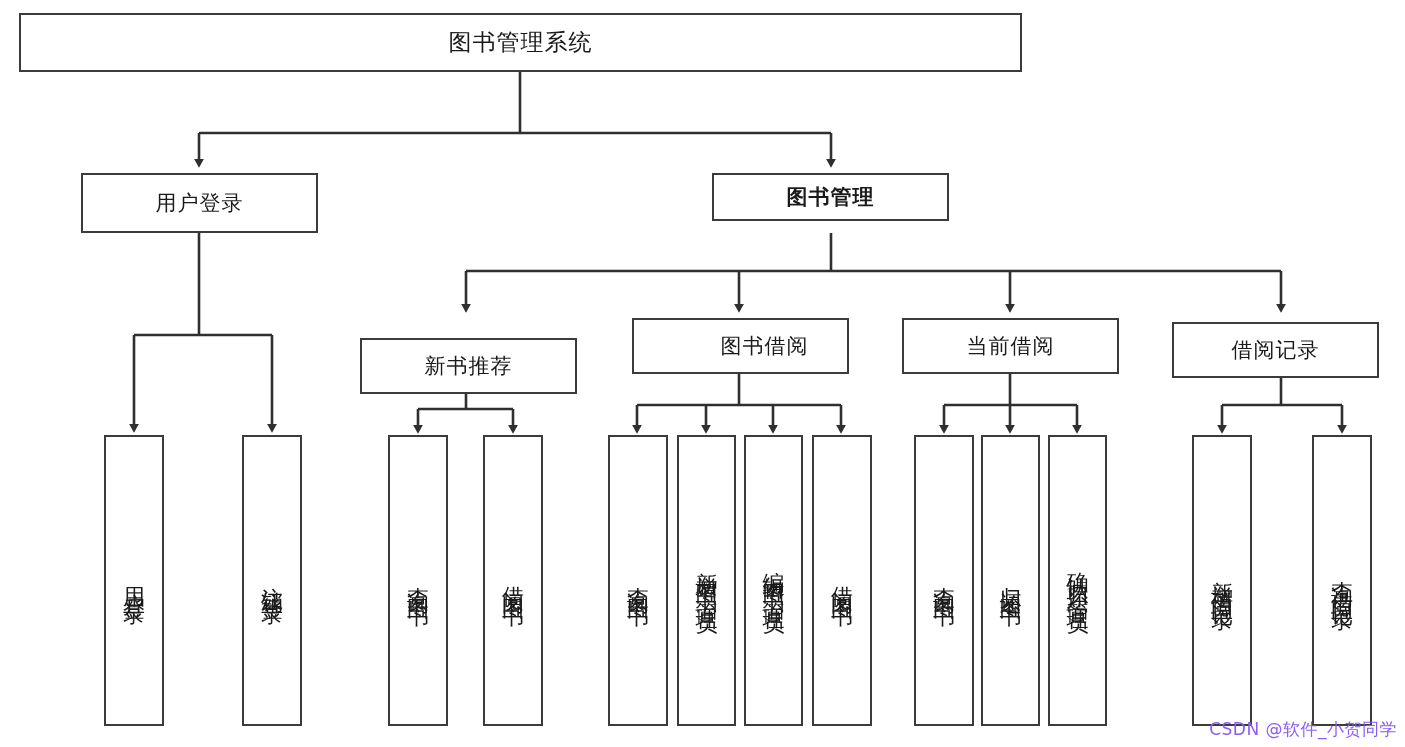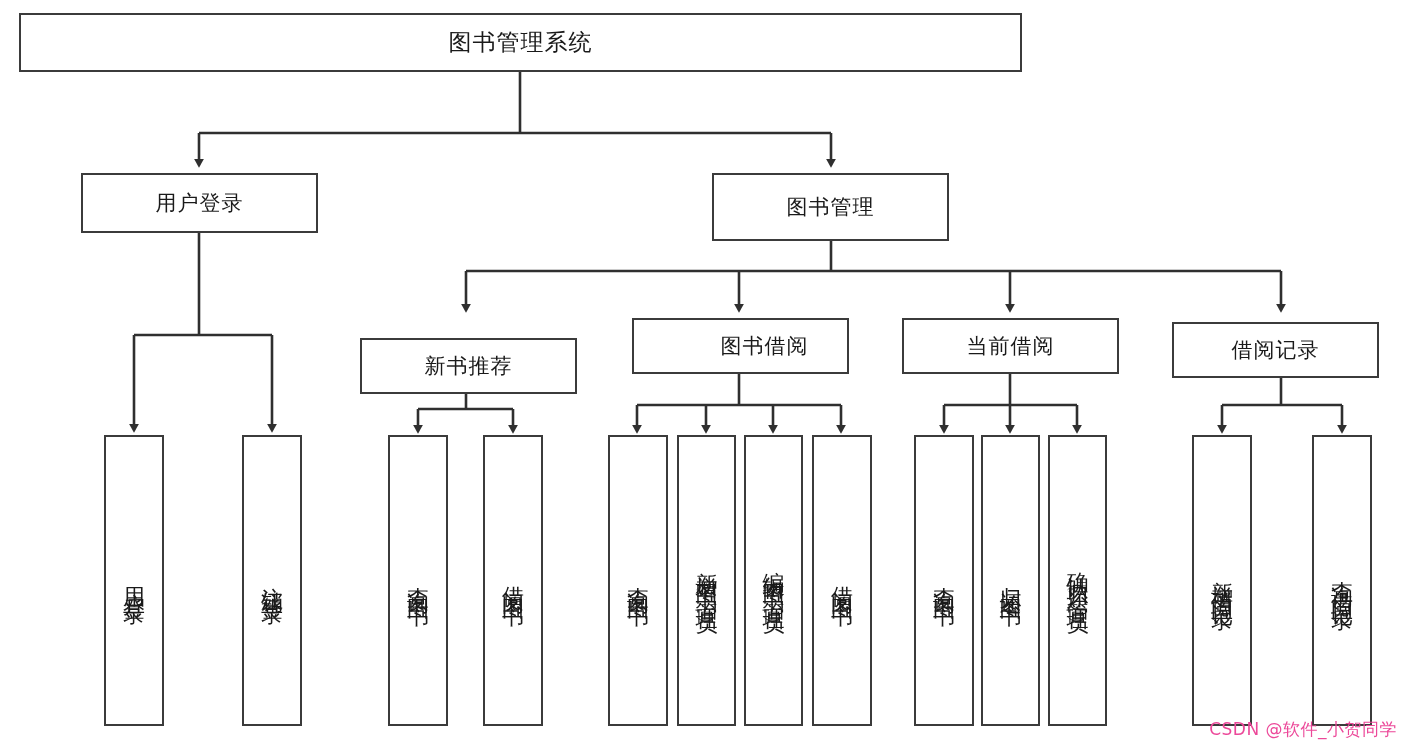--- a/index.html
+++ b/index.html
@@ -38,21 +38,21 @@
     line-height:1;
     white-space:nowrap;
     display:block;
     text-align:center;
   }
 
   .watermark{
     position:absolute;
     right:8px;bottom:6px;
     font-size:17px;
-    color:#ec4899;
+    color:#8b5cf6;
     letter-spacing:0.5px;
     white-space:nowrap;
   }
   svg#edges{position:absolute;left:0;top:0;width:1405px;height:747px;pointer-events:none;}
 </style>
 </head>
 <body>
 
 <div id="diagram">
 
@@ -106,21 +106,21 @@
     </g>
   </svg>
 
   <div class="node horiz root" style="left:19px;top:13px;width:1003px;height:59px;">
     <span>图书管理系统</span>
   </div>
 
   <div class="node horiz" style="left:81px;top:173px;width:237px;height:60px;">
     <span>用户登录</span>
   </div>
-  <div class="node horiz" style="left:712px;top:173px;width:237px;height:68px;">
+  <div class="node horiz" style="left:712px;top:173px;width:237px;height:48px;font-weight:bold;">
     <span>图书管理</span>
   </div>
 
   <div class="node horiz" style="left:360px;top:318px;width:217px;height:56px;margin-top:20px;">
     <span>新书推荐</span>
   </div>
   <div class="node horiz" style="left:632px;top:318px;width:217px;height:56px;padding-left:48px;">
     <span>图书借阅</span>
   </div>
   <div class="node horiz" style="left:902px;top:318px;width:217px;height:56px;align-items:center;">

